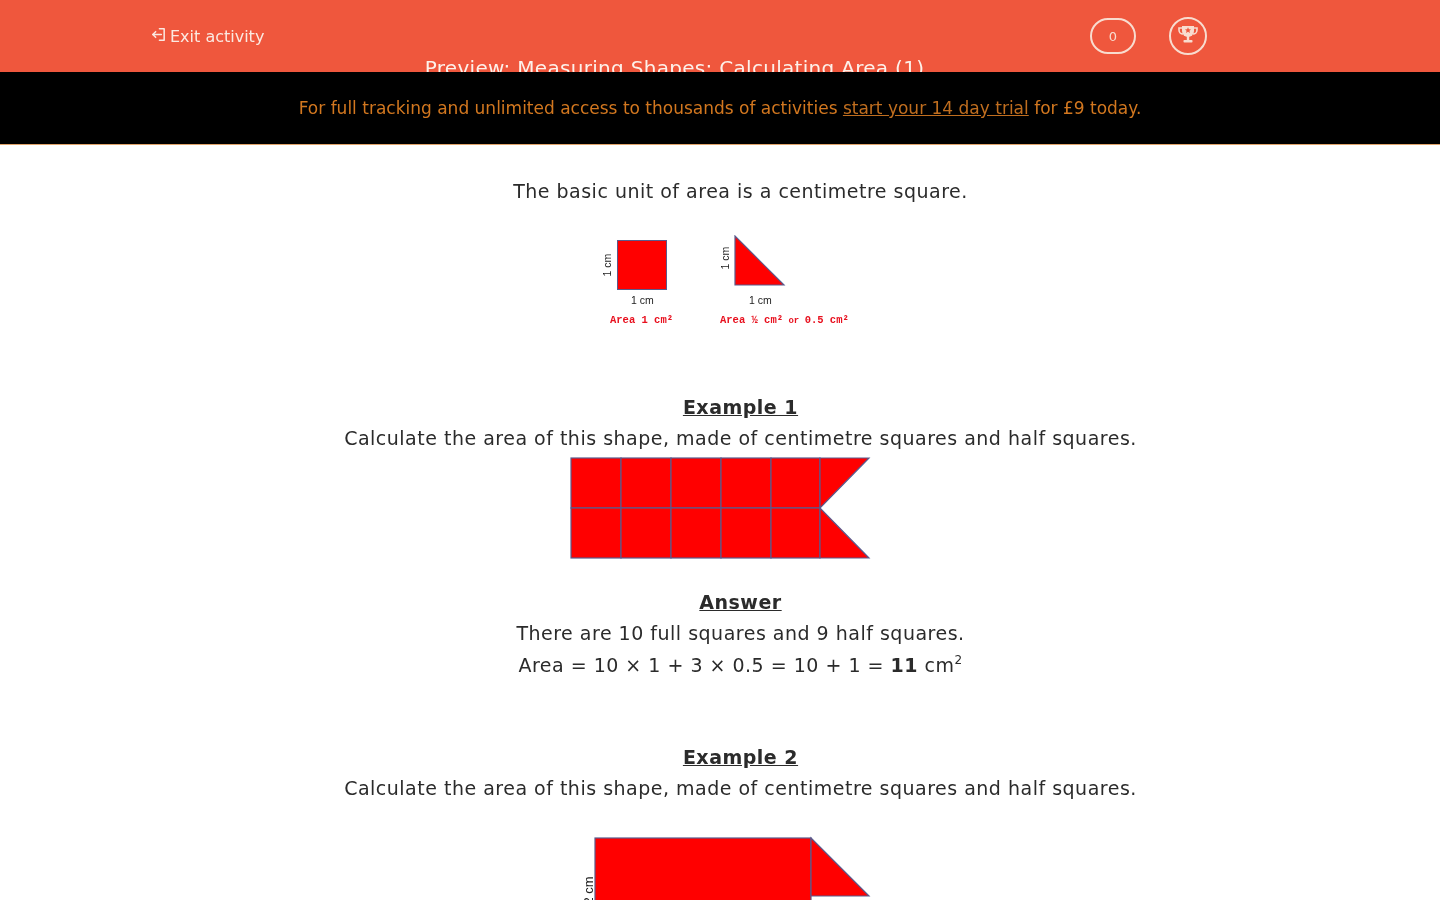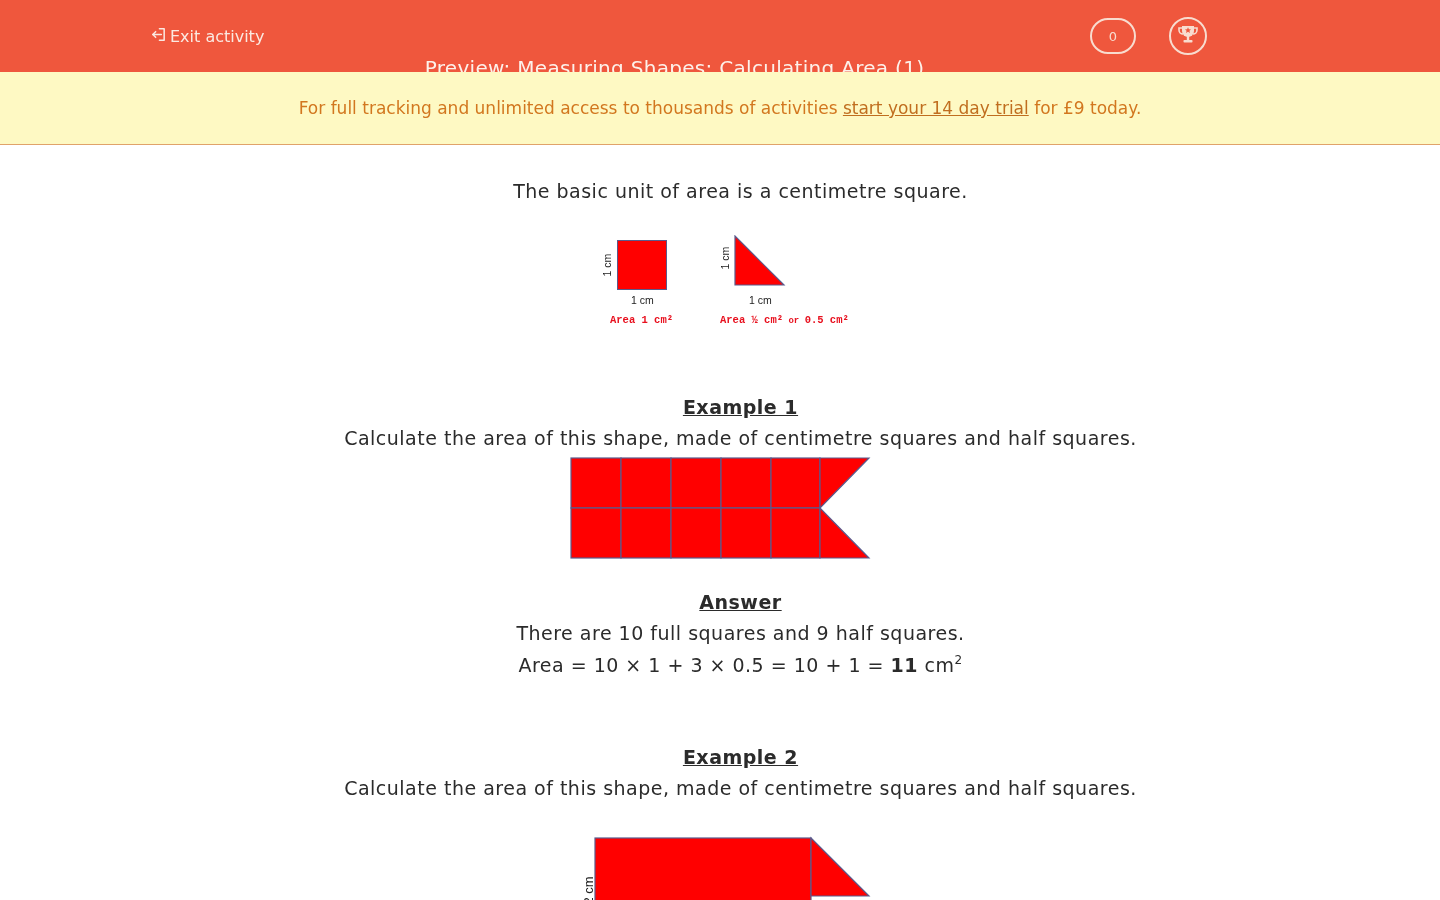--- a/index.html
+++ b/index.html
@@ -30,21 +30,21 @@
     }
     .trophy-btn {
       position: absolute; left: 1169px; top: 17px; width: 38px; height: 38px;
       border: 2px solid #f8dccf; border-radius: 50%;
       display: flex; align-items: center; justify-content: center; cursor: pointer;
     }
     .trophy-btn svg { width: 24px; height: 24px; }
 
     .banner {
       position: absolute; left: 0; top: 72px; width: 1440px; height: 73px;
-      background: #fef9c3; border-bottom: 1px solid #e0a36a;
+      background: #000000; border-bottom: 1px solid #e0a36a;
       display: flex; align-items: center; justify-content: center;
       color: #d2771f; font-size: 17px;
     }
     .banner a { color: #c06e1f; text-decoration: underline; cursor: pointer; }
 
     .content { position: absolute; left: 0; top: 145px; width: 1440px; }
     .line {
       position: absolute; left: 0; width: 1440px; text-align: center;
       font-size: 19px; letter-spacing: 0.5px; color: #2b2b2b; padding-left: 41px;
     }

